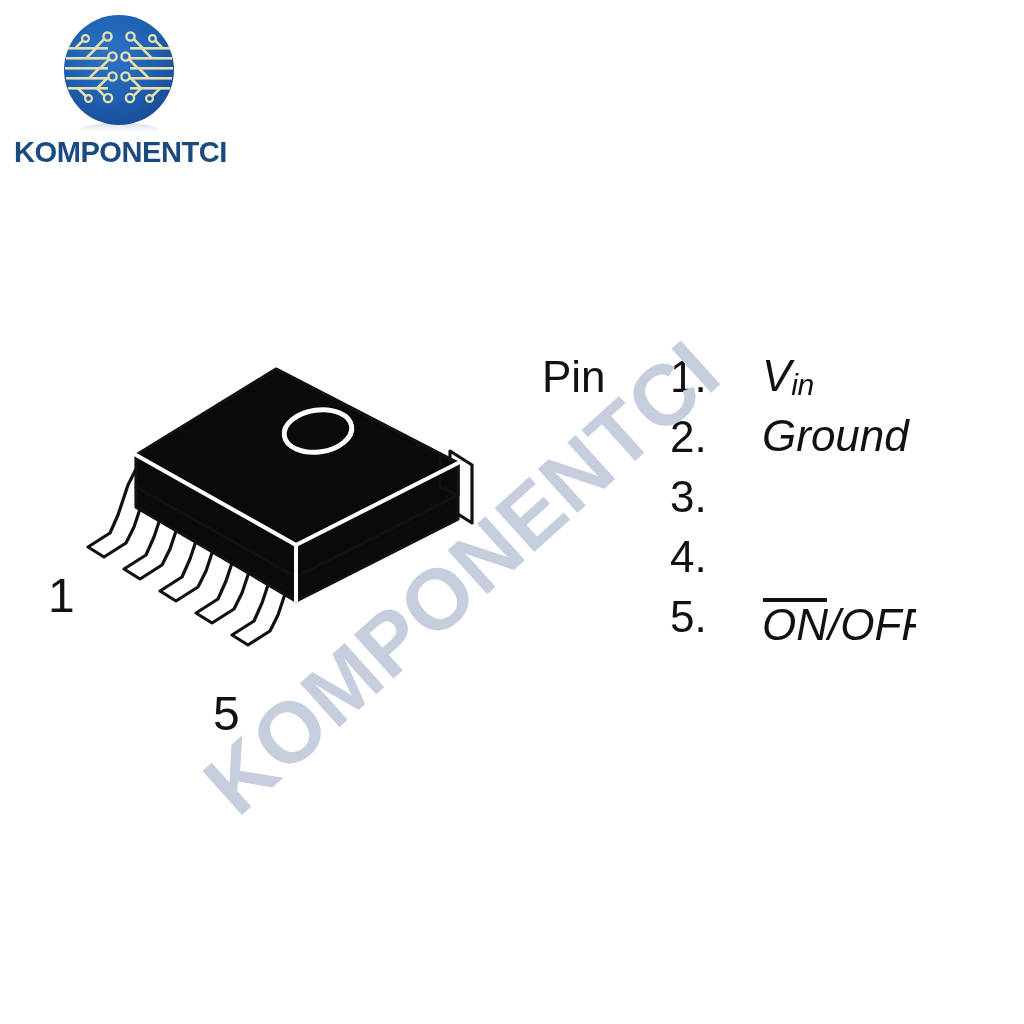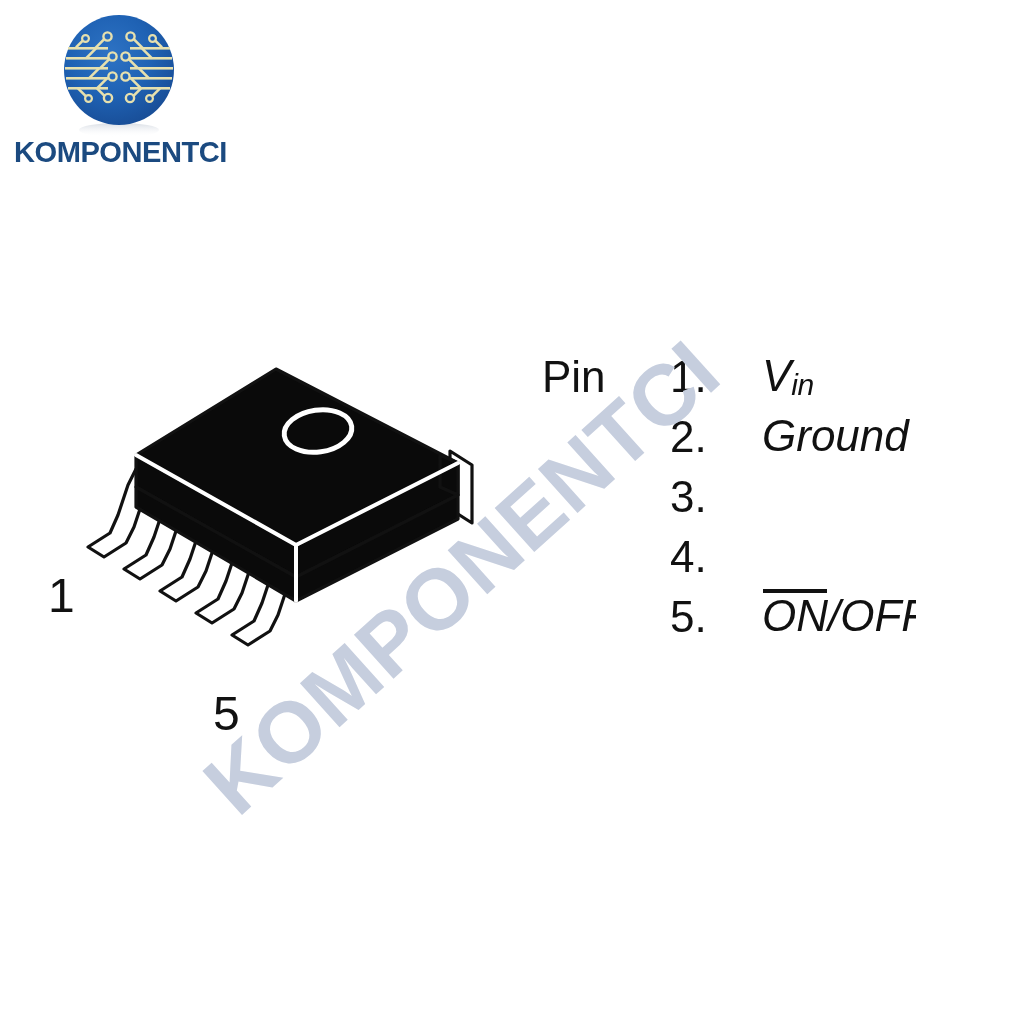--- a/index.html
+++ b/index.html
@@ -121,20 +121,21 @@
   .legend-name sub {
     font-size: 30px;
     vertical-align: baseline;
     position: relative;
     top: 4px;
     letter-spacing: -0.5px;
   }
   .ovl {
     position: relative;
     display: inline-block;
+    margin-top: 9px;
   }
   .ovl::before {
     content: "";
     position: absolute;
     left: 1px;
     right: 1px;
     top: -3px;
     height: 4px;
     background: #111111;
   }

